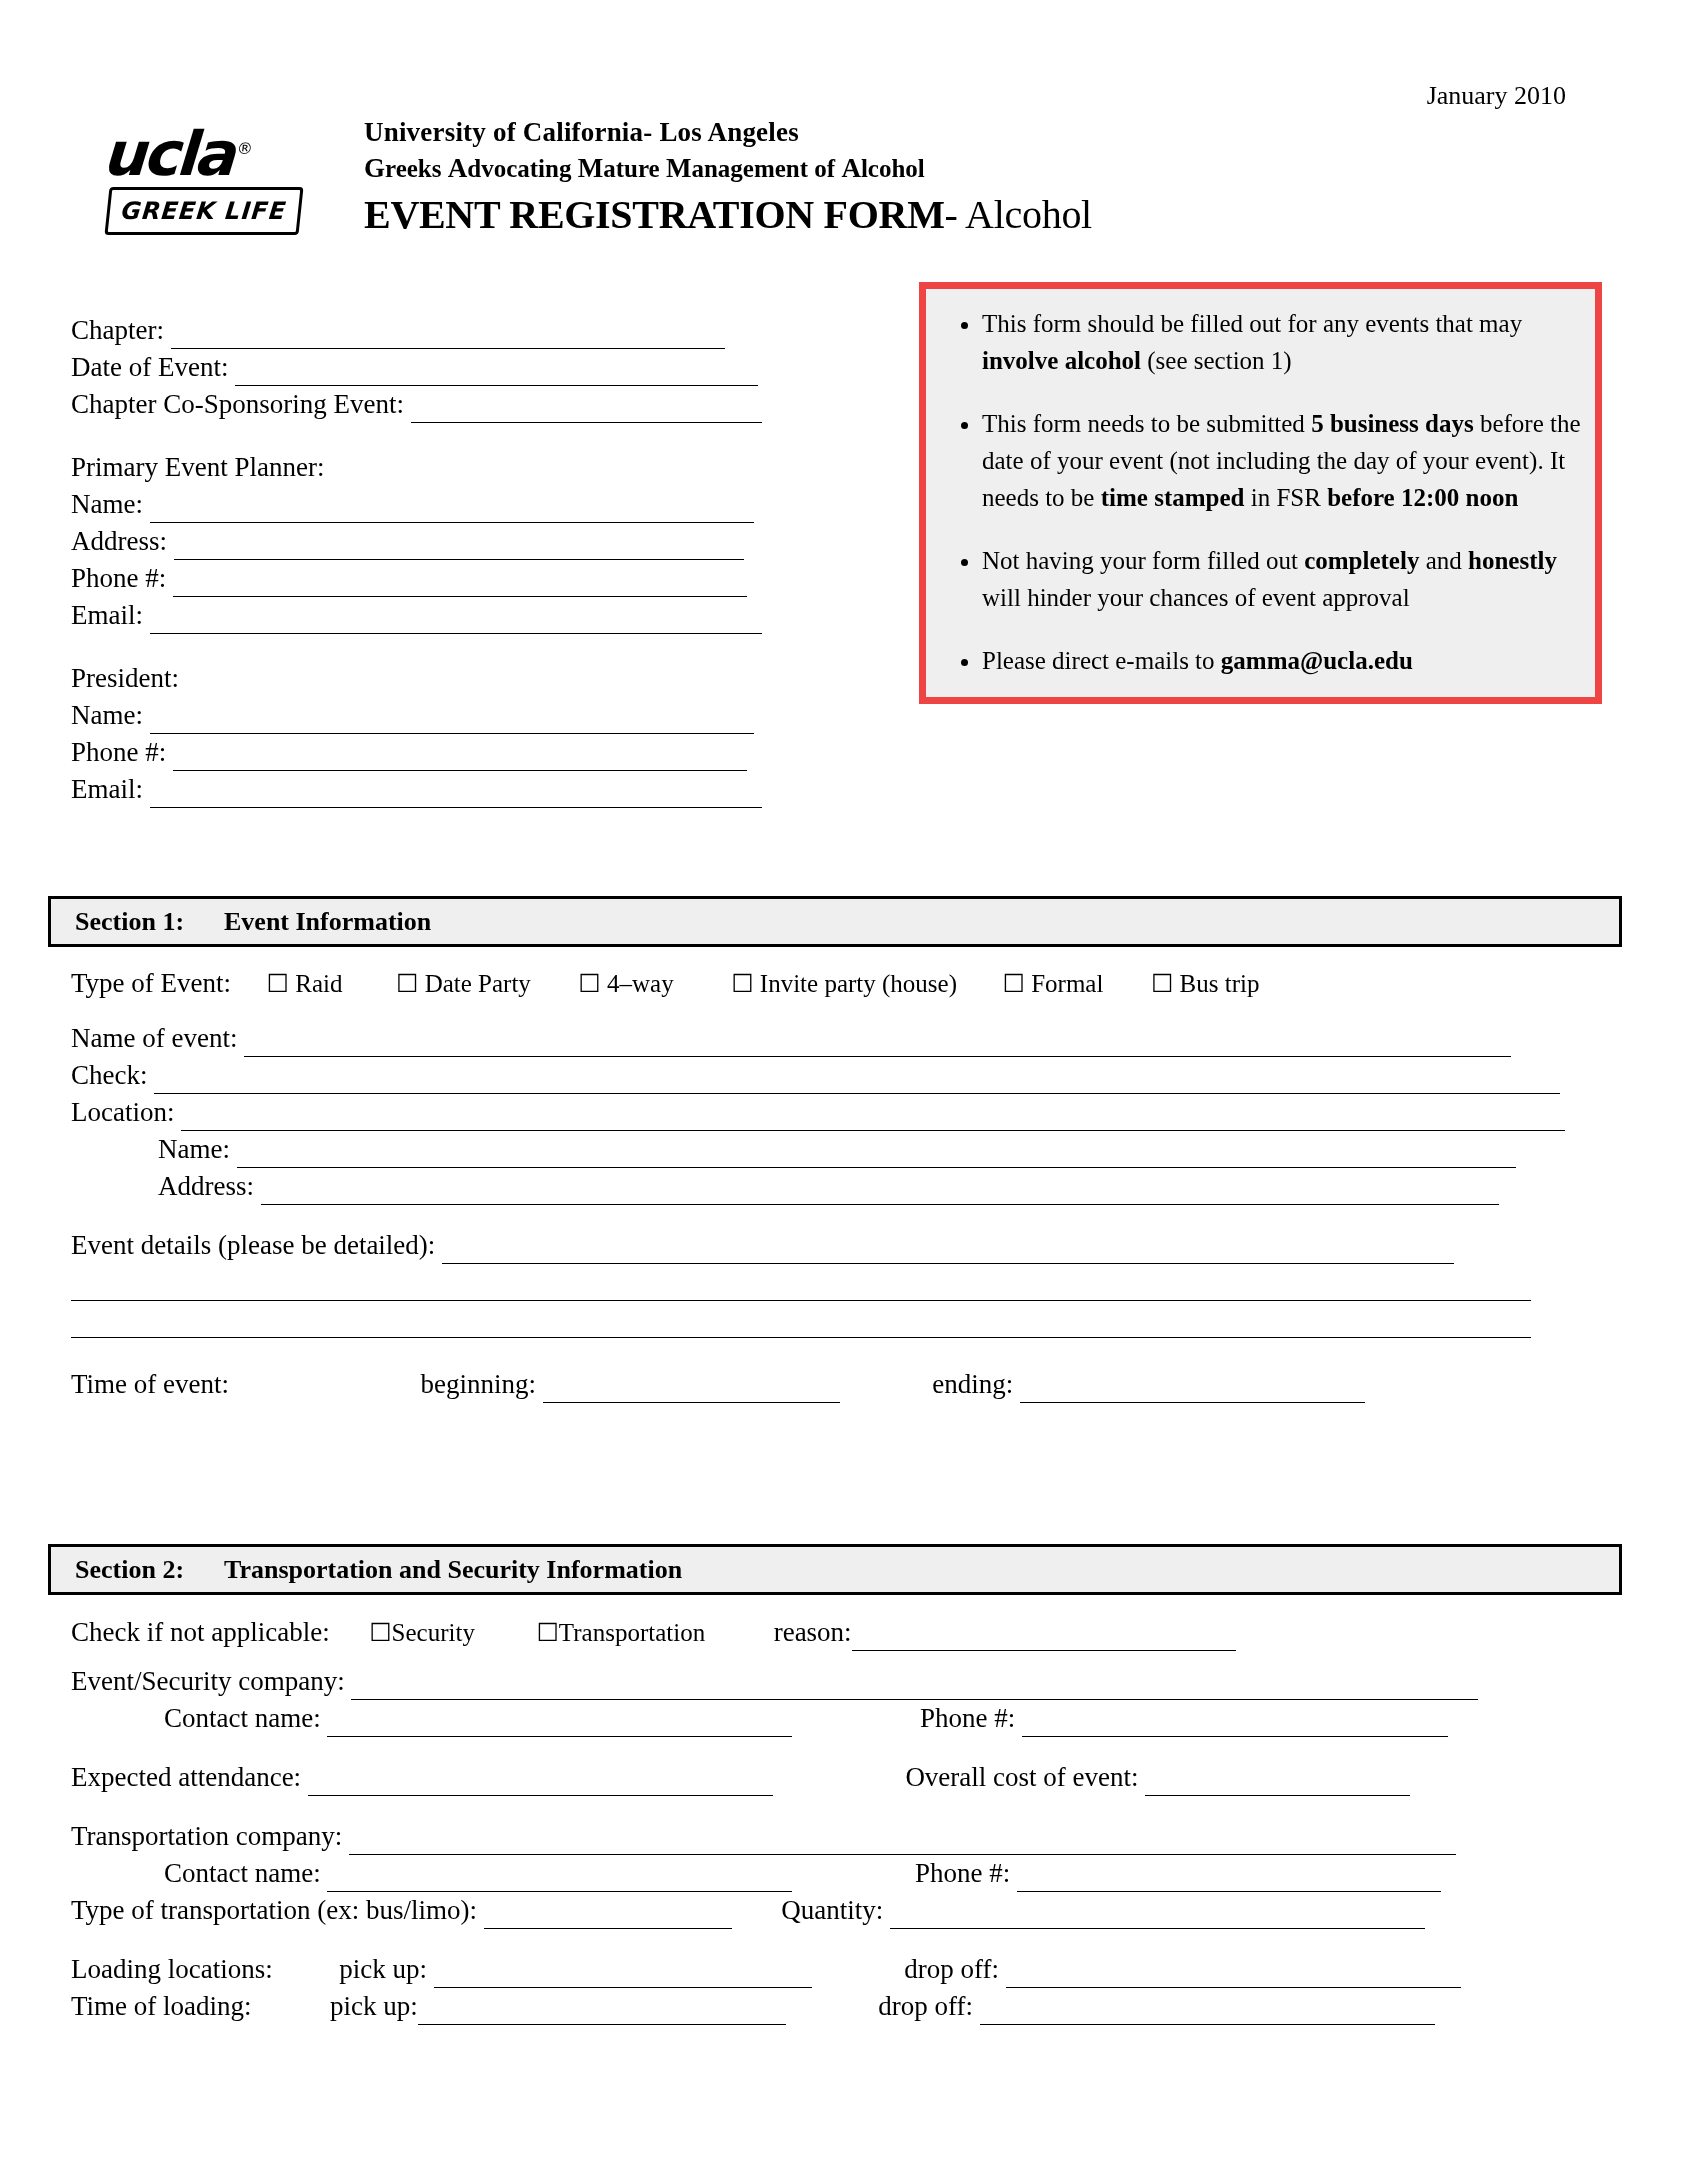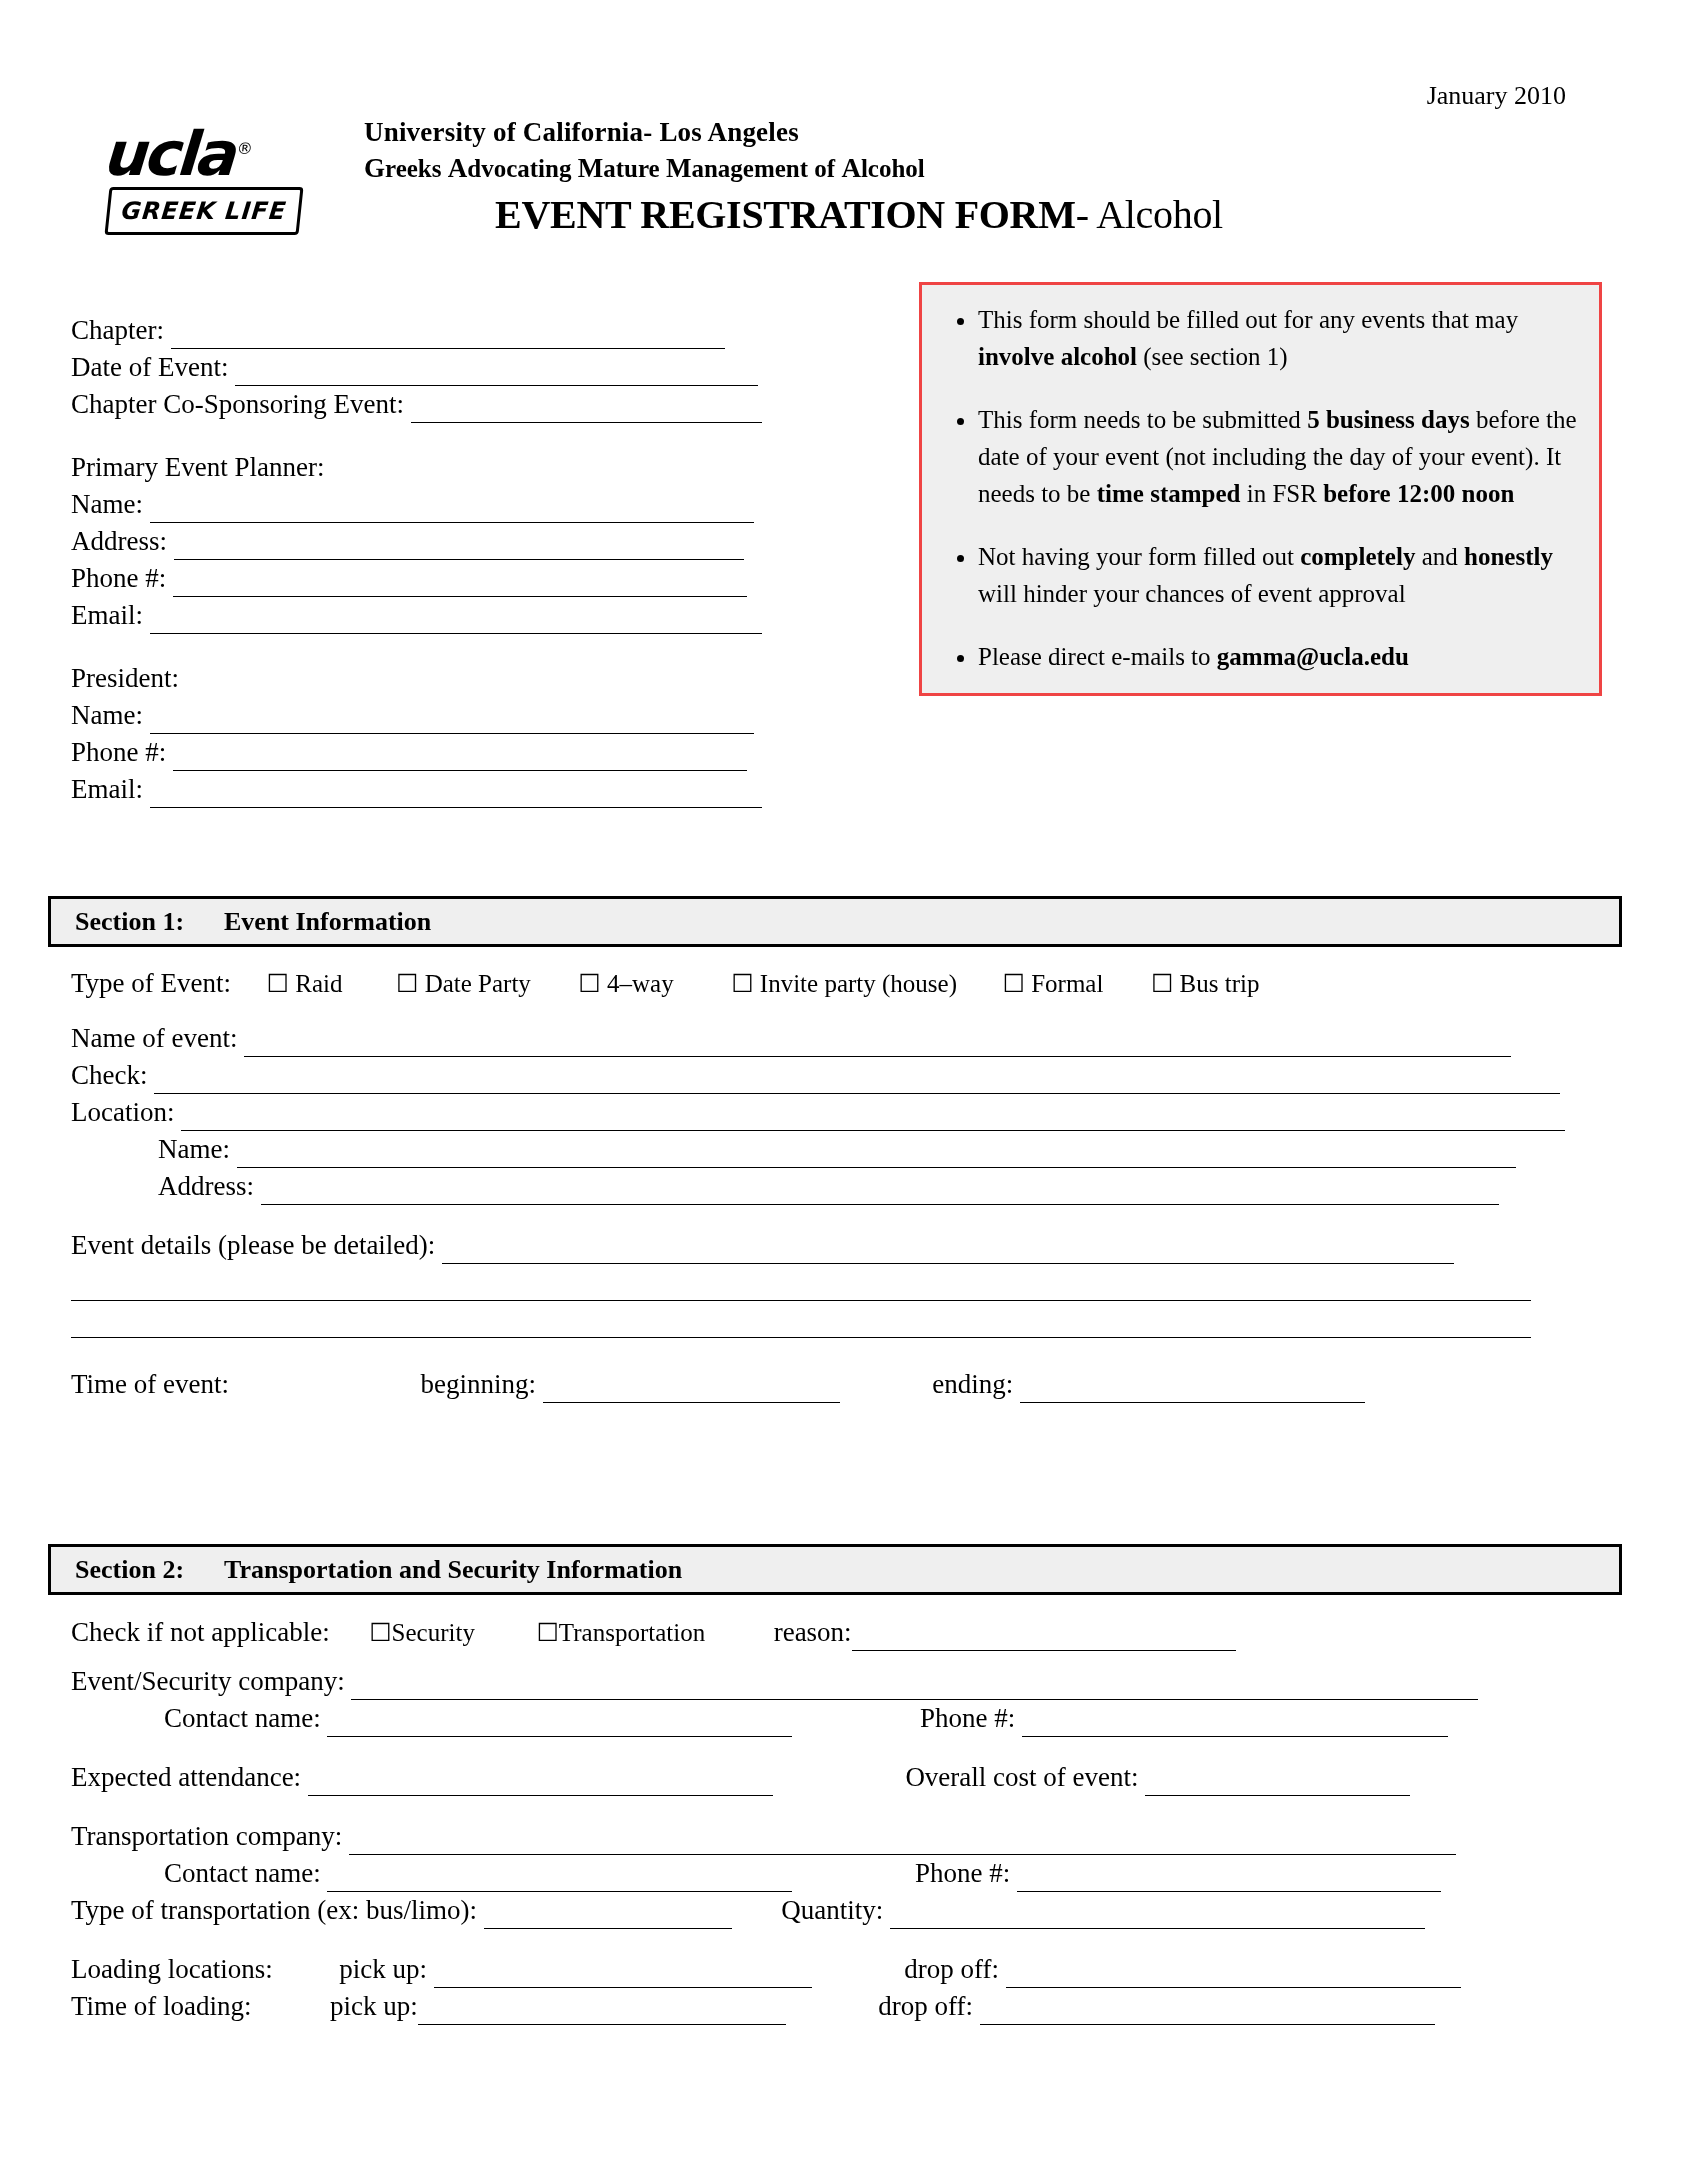--- a/index.html
+++ b/index.html
@@ -84,21 +84,20 @@
   }
   .t-line2 {
     font-size: 25px;
     font-weight: bold;
     margin-bottom: 7px;
   }
   .t-line2 .cap { font-size: 27px; }
   .t-line3 {
     font-size: 40px;
     letter-spacing: -0.3px;
-    text-align: center;
   }
   .t-line3 .bold { font-weight: bold; }
 
   
   .left-info {
     position: absolute;
     left: 71px;
     top: 312px;
     width: 822px;
     font-size: 27px;
@@ -111,21 +110,21 @@
     vertical-align: bottom;
   }
   .spacer-row { height: 26px; }
 
   
   .notice {
     position: absolute;
     left: 919px;
     top: 282px;
     width: 683px;
-    border: 3px solid #ef4444;
+    border: 7px solid #ef4444;
     background: #efefef;
     padding: 16px 6px 18px 14px;
     box-sizing: border-box;
     font-size: 25px;
     line-height: 37px;
   }
   .notice ul {
     margin: 0;
     padding-left: 42px;
     list-style: disc;

